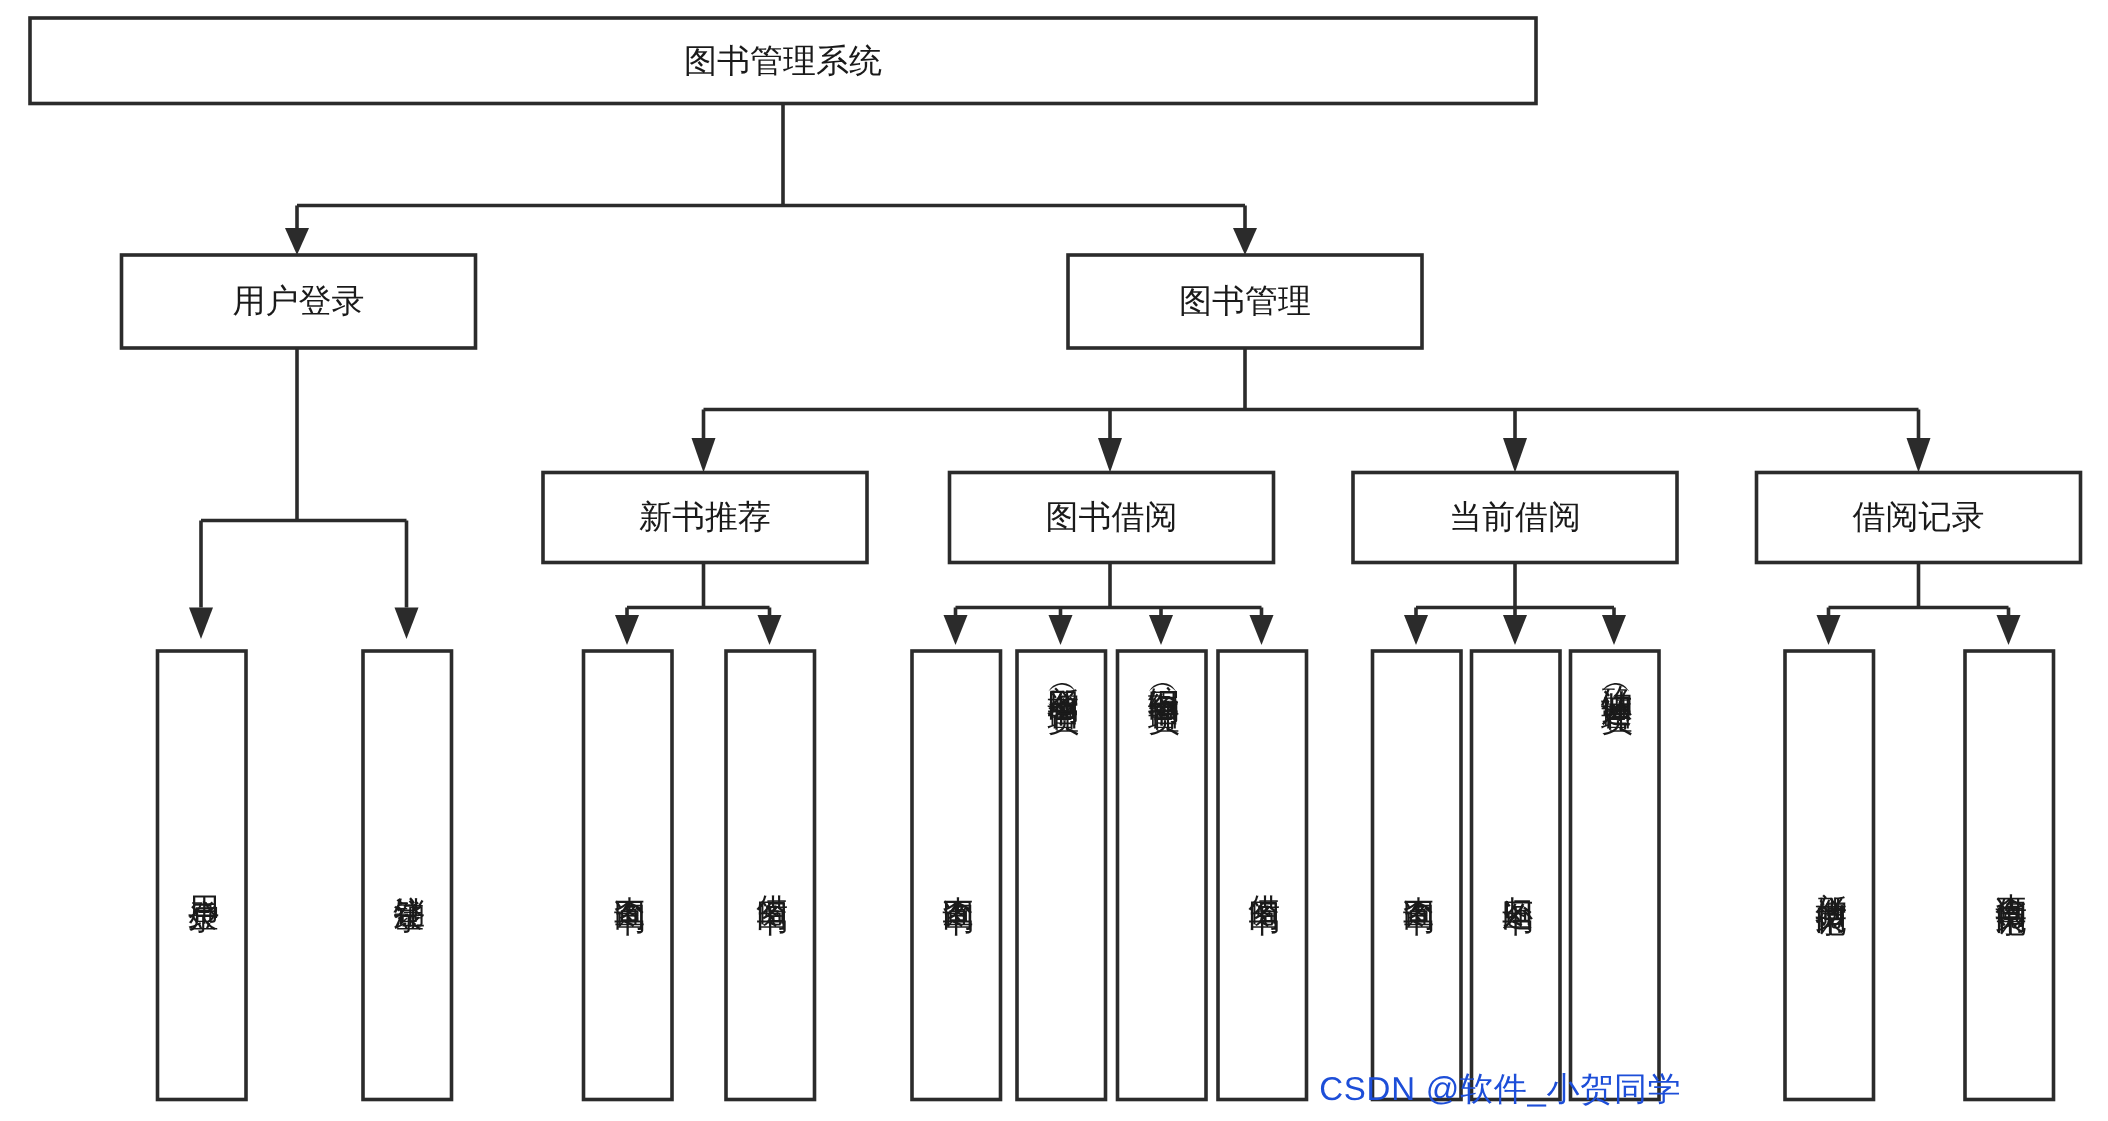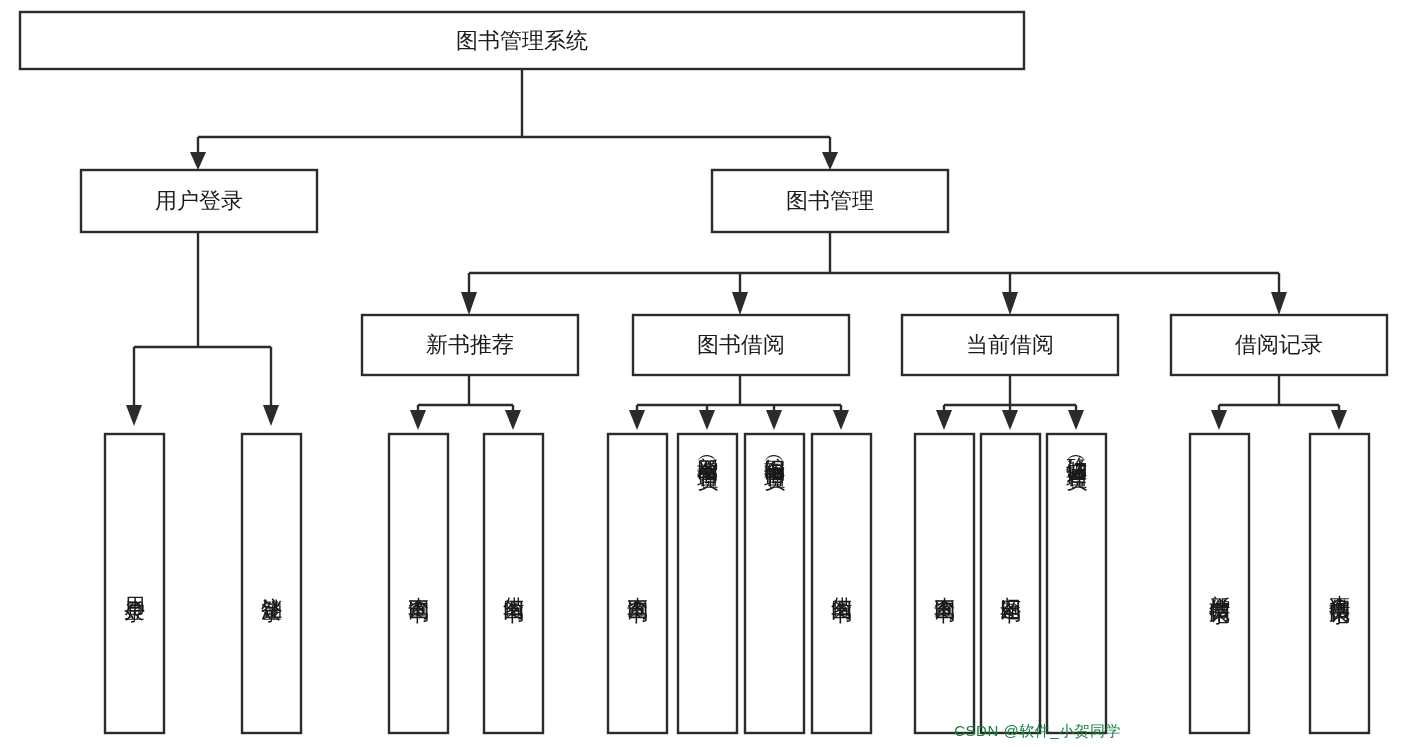--- a/index.html
+++ b/index.html
@@ -61,22 +61,22 @@
     align-items: center;
     justify-content: center;
     white-space: nowrap;
     user-select: none;
   }
   .watermark {
     position: absolute;
     right: 8px;
     bottom: 6px;
     font-family: "Liberation Sans", "DejaVu Sans", sans-serif;
-    font-size: 15px;
-    color: #15803d;
+    font-size: 22px;
+    color: #1d4ed8;
     letter-spacing: 0.5px;
     white-space: nowrap;
   }
 </style>
 </head>
 <body>
 
 <div id="diagram-root">
 
   <svg class="flow" viewBox="0 0 1405 747">

